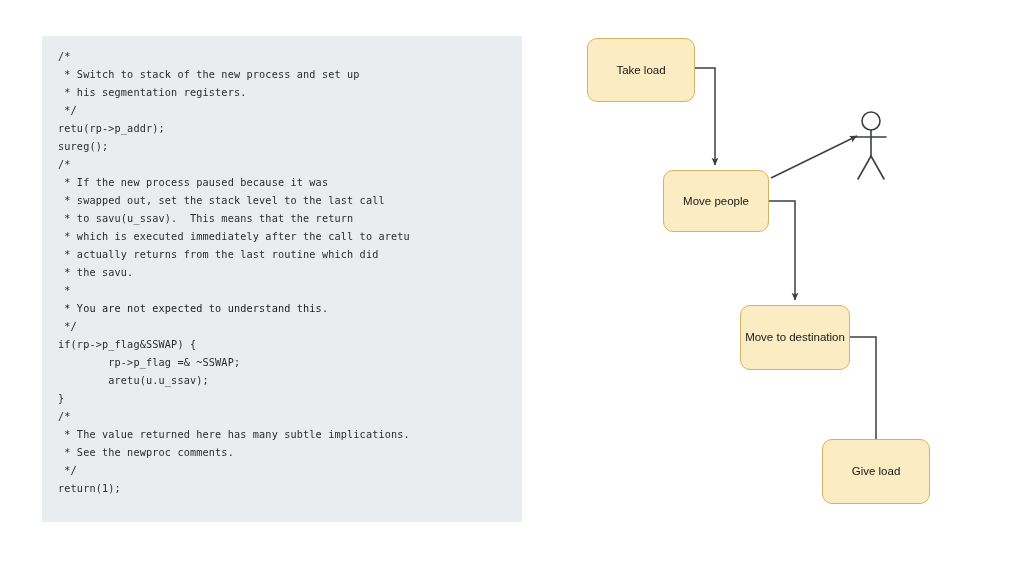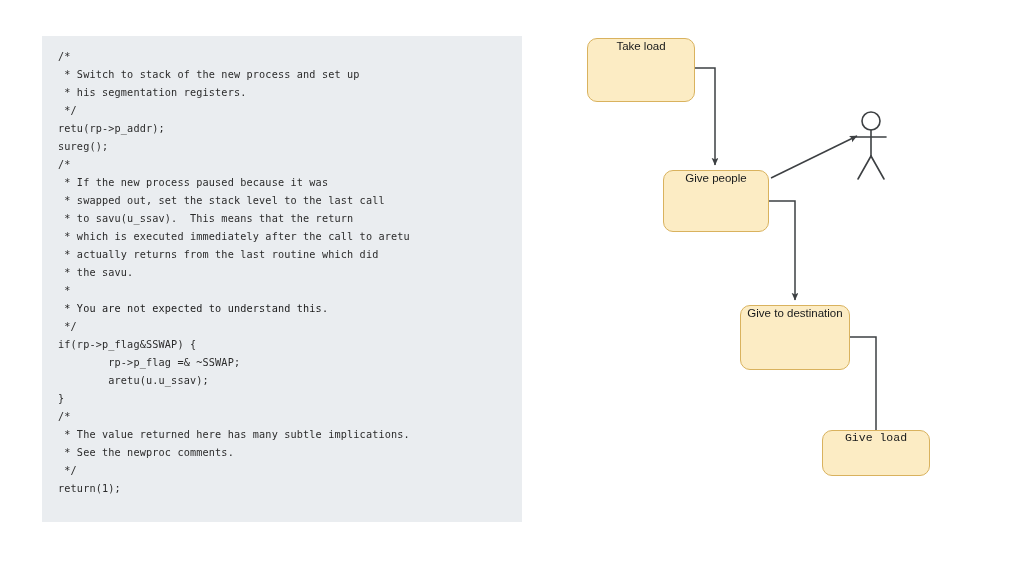--- a/index.html
+++ b/index.html
@@ -61,21 +61,21 @@
     width: 479px;
     height: 576px;
   }
   .node-box {
     position: absolute;
     box-sizing: border-box;
     background: #fcecc4;
     border: 1.4px solid #d9b25e;
     border-radius: 10px;
     display: flex;
-    align-items: flex-start;
+    align-items: center;
     justify-content: center;
     color: #16181a;
     font-family: "Liberation Sans", sans-serif;
     font-size: 11.5px;
     text-align: center;
     line-height: 1.25;
   }
 </style>
 </head>
 <body>
@@ -108,24 +108,24 @@
       <line x1="326" y1="156" x2="313" y2="179"></line>
       <line x1="326" y1="156" x2="339" y2="179"></line>
     </g>
   </svg>
 
   <div class="node-box" style="left:42px; top:38px; width:108px; height:64px;">
     <span>Take load</span>
   </div>
 
   <div class="node-box" style="left:118px; top:170px; width:106px; height:62px;">
-    <span>Give people</span>
+    <span>Move people</span>
   </div>
 
   <div class="node-box" style="left:195px; top:305px; width:110px; height:65px;">
-    <span>Give to destination</span>
+    <span>Move to destination</span>
   </div>
 
-  <div class="node-box" style="left:277px; top:430px; width:108px; height:46px;font-family:Liberation Mono, monospace;">
+  <div class="node-box" style="left:277px; top:439px; width:108px; height:65px;">
     <span>Give load</span>
   </div>
 
 </div>
 
 </body></html>

